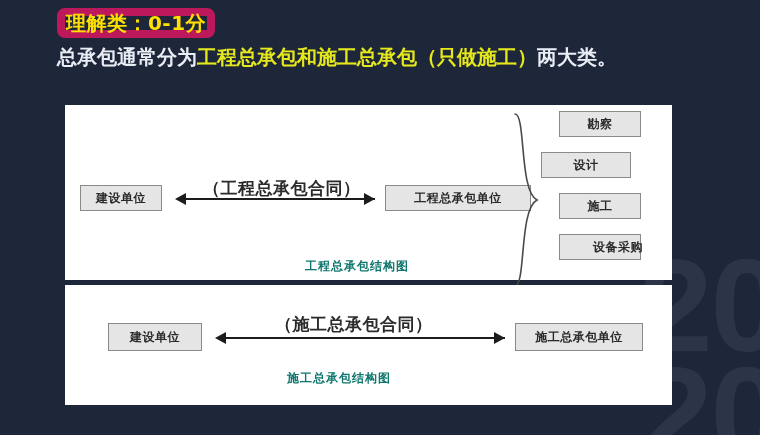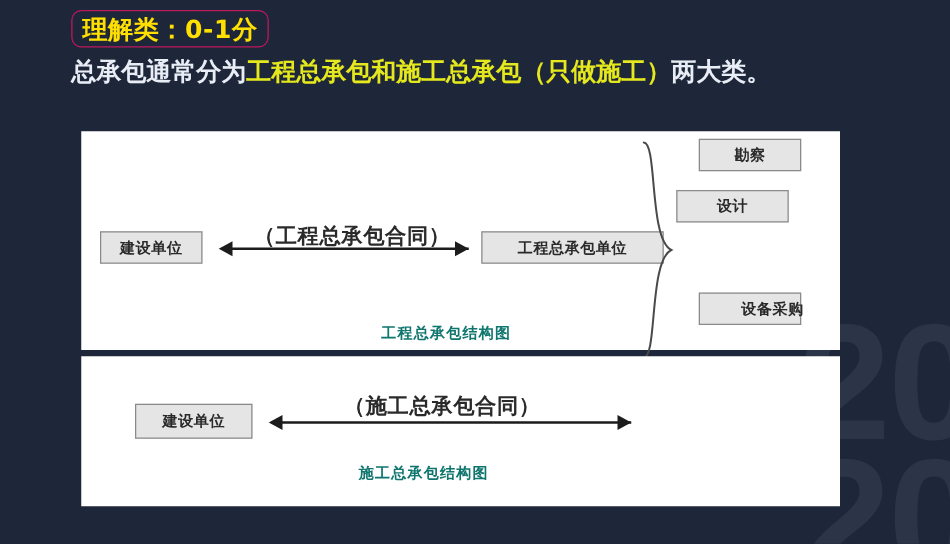--- a/index.html
+++ b/index.html
@@ -33,21 +33,21 @@
   }
 
   
   .badge {
     position: absolute;
     left: 57px;
     top: 8px;
     width: 158px;
     height: 30px;
     box-sizing: border-box;
-    border: 1px solid #be185d;
+    border: 8px solid #be185d;
     border-radius: 8px;
     color: #ffe000;
     font-size: 20px;
     font-weight: 700;
     letter-spacing: 0.5px;
     display: flex;
     align-items: center;
     justify-content: center;
     z-index: 3;
     font-family: "DejaVu Sans", sans-serif;
@@ -171,36 +171,42 @@
     <svg class="brace" style="left:446px; top:6px;" width="34" height="178" viewBox="0 0 34 178">
       <path d="M4 3 C 15 3, 8 80, 26 89 C 8 98, 15 175, 4 175" fill="none" stroke="#4a4a4a" stroke-width="1.6" stroke-linecap="round"></path>
     </svg>
 
     <div class="dbox" style="left:494px; top:6px; width:82px; height:26px;">
       <span>勘察</span>
     </div>
     <div class="dbox" style="left:476px; top:47px; width:90px; height:26px;">
       <span>设计</span>
     </div>
+    <div class="dbox" style="left:494px; top:88px; width:82px; height:26px;">
+      <span>施工</span>
+    </div>
     <div class="dbox" style="left:494px; top:129px; width:82px; height:26px;padding-left:36px;">
       <span>设备采购</span>
     </div>
 
     <div class="caption" style="left:240px; top:153px;">工程总承包结构图</div>
   </div>
 </div>
 
 <div class="panel" id="panel-bottom">
   <div class="panel-inner">
 
     <div class="dbox" style="left:43px; top:38px; width:94px; height:28px;">
       <span>建设单位</span>
     </div>
 
     <div class="arrow-line" style="left:152px; top:52px; width:288px;"></div>
     <div class="arrowhead left" style="left:150px; top:47px;"></div>
     <div class="arrowhead right" style="left:429px; top:47px;"></div>
     <div class="arrow-label" style="left:210px; top:28px;">（施工总承包合同）</div>
 
+    <div class="dbox" style="left:450px; top:38px; width:128px; height:28px;">
+      <span>施工总承包单位</span>
+    </div>
 
     <div class="caption" style="left:222px; top:85px;">施工总承包结构图</div>
   </div>
 </div>
 
 </body></html>

